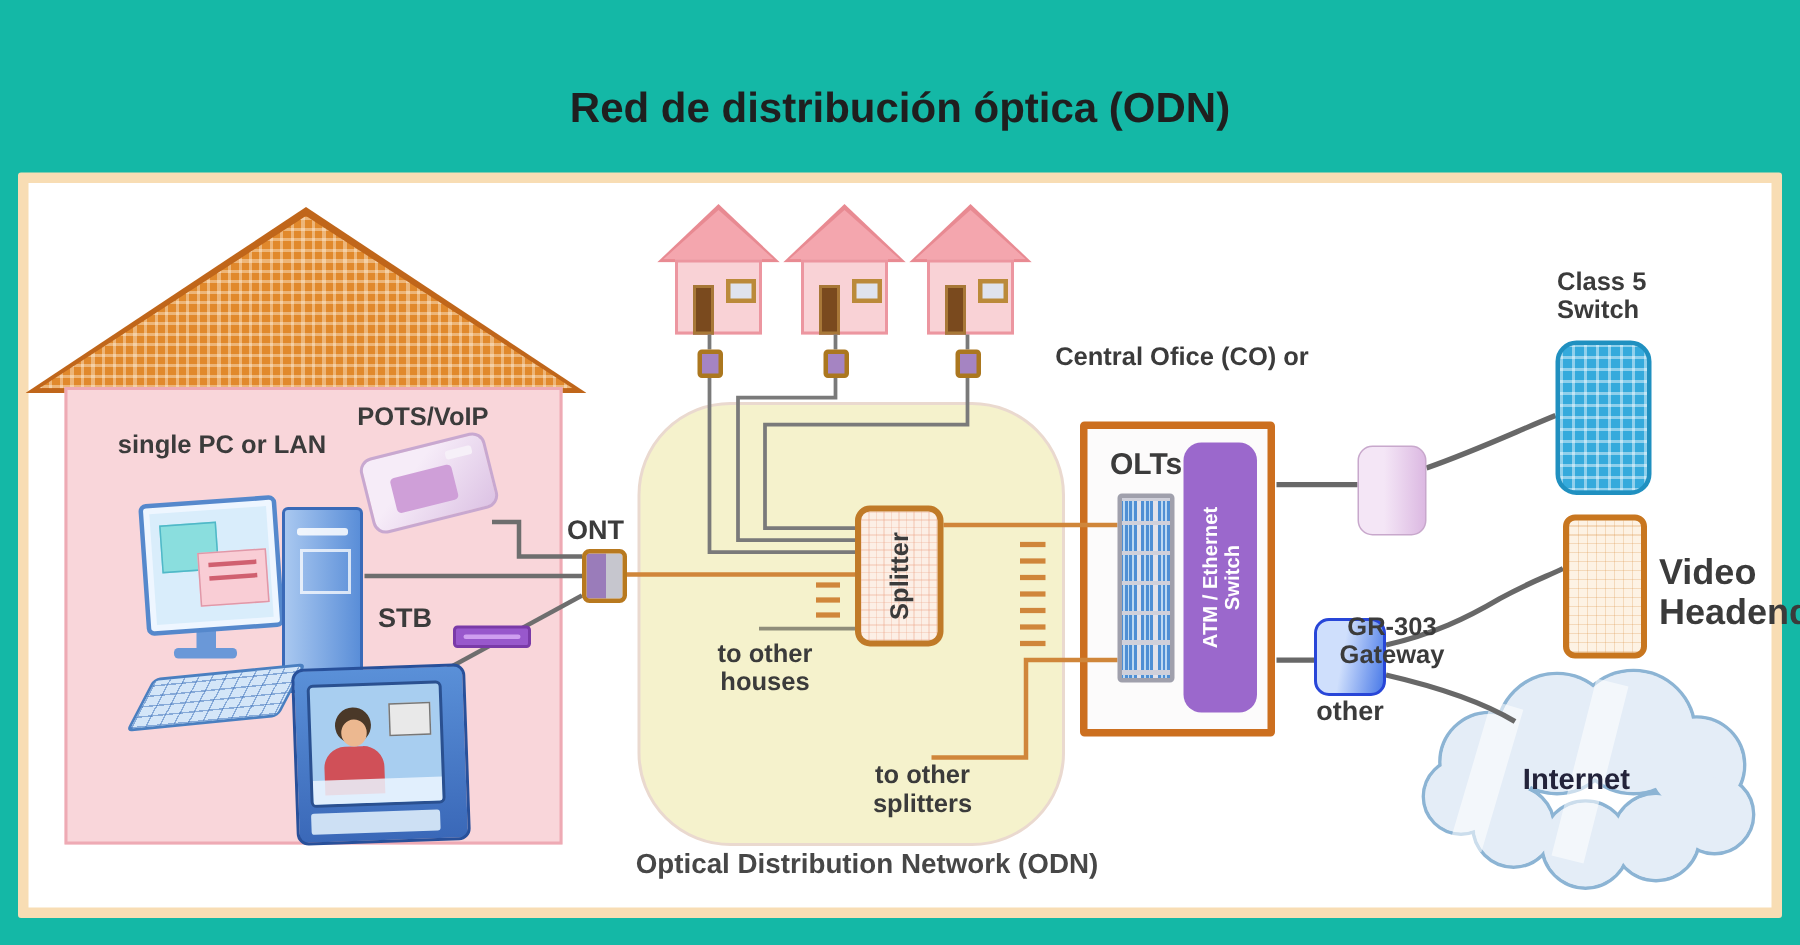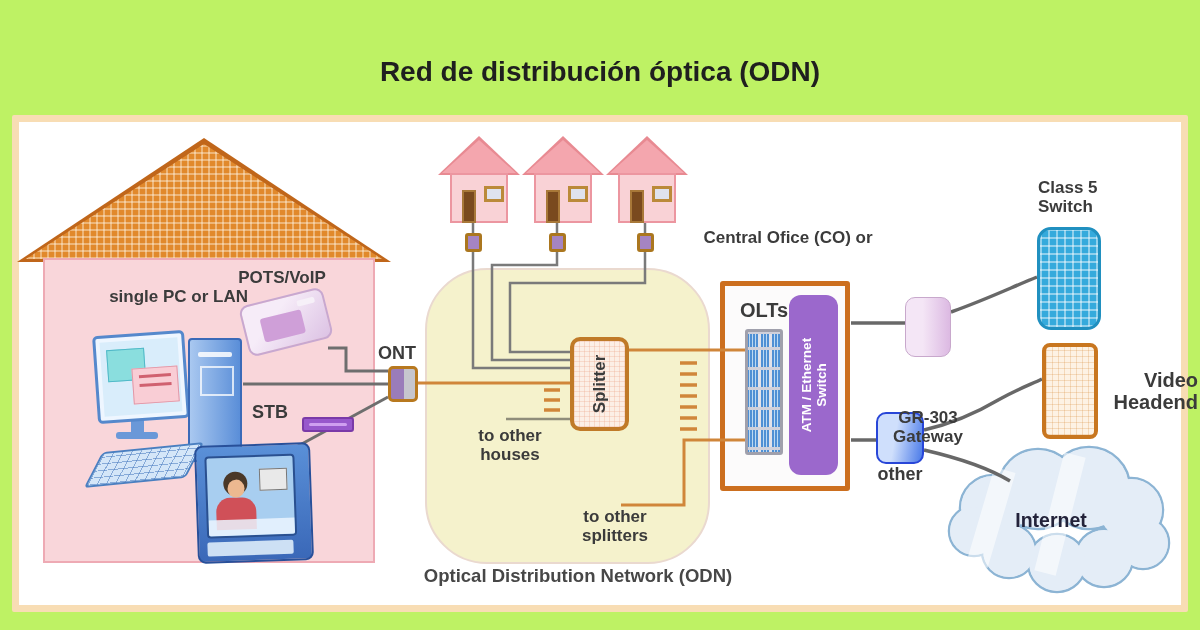--- a/index.html
+++ b/index.html
@@ -1,36 +1,36 @@
 <!DOCTYPE html>
 <html><head>
 <meta charset="utf-8">
 <style>
   html,body{margin:0;padding:0;background:#fff;}
-  #stage{position:relative;width:1200px;height:630px;background:#bef264;overflow:hidden;
+  #stage{position:relative;width:1200px;height:630px;background:#14b8a6;overflow:hidden;
          font-family:"Liberation Sans",sans-serif;color:#3b3b3b;}
   .abs{position:absolute;}
   .lbl{position:absolute;z-index:20;font-weight:700;color:#3b3b3b;line-height:1.12;}
   .ctr{text-align:center;}
 
   
   #page-title{left:0;top:56px;width:1200px;text-align:center;font-size:28px;font-weight:700;color:#1f1f1f;}
   #frame{left:12px;top:115px;width:1176px;height:497px;border:7px solid #f8ddb4;background:#fff;
          box-sizing:border-box;z-index:1;border-radius:2px;}
 
   
   #roof-back{left:17px;top:138px;width:374px;height:124px;background:#c0661a;
              clip-path:polygon(50% 0,100% 100%,0 100%);z-index:2;}
   #roof-front{left:26px;top:144px;width:356px;height:115px;background-color:#e1892c;
              background-image:repeating-linear-gradient(0deg,rgba(255,248,235,.4) 0 2px,transparent 2px 7px),
                               repeating-linear-gradient(90deg,rgba(255,248,235,.4) 0 2px,transparent 2px 7px);
              clip-path:polygon(50% 0,100% 100%,0 100%);z-index:2;}
   #house-body{left:43px;top:258px;width:332px;height:305px;background:#f9d6da;border:2px solid #eeaab4;z-index:2;box-sizing:border-box;}
 
-  #pc-label{left:48px;top:287px;width:200px;font-size:17px;text-align:right;}
+  #pc-label{left:48px;top:287px;width:200px;font-size:17px;}
   #pots-label{left:230px;top:268px;width:104px;font-size:17px;}
   #stb-label{left:252px;top:402px;font-size:18px;}
   #ont-label{left:362px;top:343px;font-size:18px;margin-left:16px;}
 
   
   #monitor{left:95px;top:333px;width:92px;height:88px;background:#eef6ff;border:3px solid #5588cc;border-radius:5px;
            transform:rotate(-4deg);z-index:10;box-sizing:border-box;}
   #monitor .scr{position:absolute;left:4px;top:4px;right:4px;bottom:4px;background:#d9edfb;overflow:hidden;}
   #monitor .w1{position:absolute;left:6px;top:8px;width:36px;height:30px;background:#8adede;border:1px solid #50b8c8;}
   #monitor .w2{position:absolute;left:30px;top:28px;width:44px;height:34px;background:#f9cdd5;border:1px solid #e098a8;}
@@ -116,21 +116,21 @@
           background-color:#35aadc;
           background-image:repeating-linear-gradient(0deg,rgba(255,255,255,.45) 0 2px,transparent 2px 8px),
                            repeating-linear-gradient(90deg,rgba(255,255,255,.45) 0 2px,transparent 2px 8px);
           z-index:10;box-sizing:border-box;}
   #class5-label{left:1038px;top:178px;width:90px;font-size:17px;}
   #vh-box{left:1042px;top:343px;width:56px;height:96px;border-radius:8px;border:4px solid #c8761f;
           background-color:#fdf2e4;
           background-image:repeating-linear-gradient(0deg,rgba(216,140,60,.25) 0 1px,transparent 1px 6px),
                            repeating-linear-gradient(90deg,rgba(216,140,60,.25) 0 1px,transparent 1px 6px);
           z-index:10;box-sizing:border-box;}
-  #vh-label{left:1106px;top:369px;width:92px;font-size:20px;text-align:right;}
+  #vh-label{left:1106px;top:369px;width:92px;font-size:24px;}
   #internet-label{left:1001px;top:510px;width:100px;font-size:19.5px;color:#23233a;}
 
   #wires{position:absolute;left:0;top:0;z-index:6;pointer-events:none;}
 </style>
 </head>
 <body>
 <div id="stage">
 
   <div id="page-title" class="abs">Red de distribución óptica (ODN)</div>
   <div id="frame" class="abs"></div>

